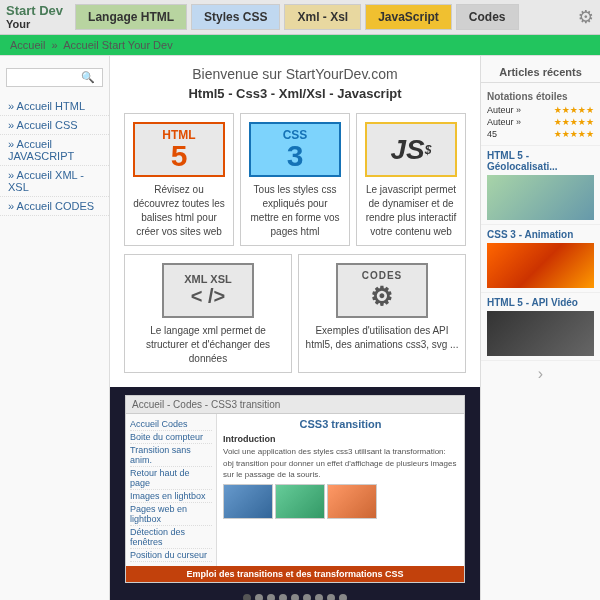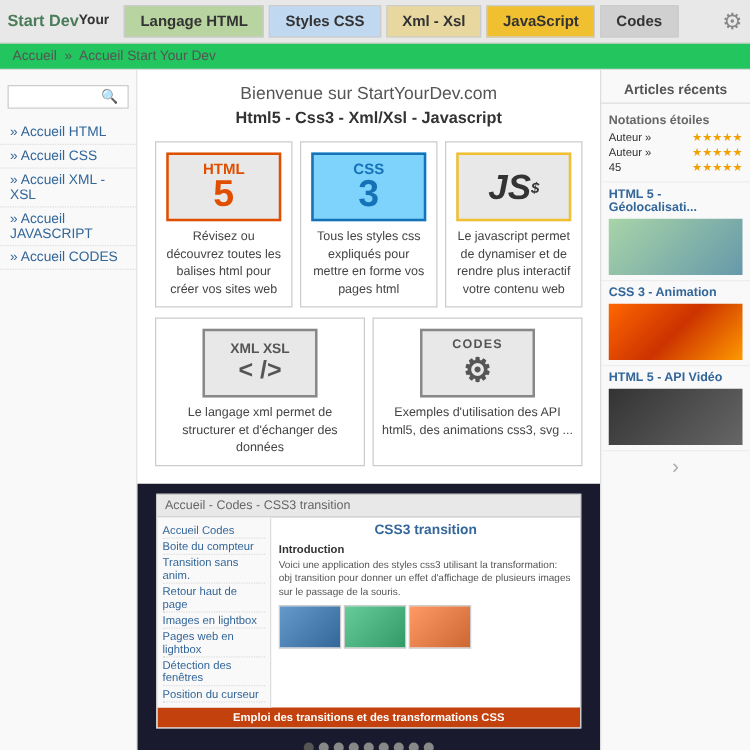--- a/index.html
+++ b/index.html
@@ -1,20 +1,20 @@
 <!DOCTYPE html>
 <html><head>
   <meta charset="utf-8">
   <style>
     * { box-sizing: border-box; margin: 0; padding: 0; }
     body { font-family: Arial, sans-serif; font-size: 12px; background: #f0f0f0; color: #333; width: 600px; overflow-x: hidden; }
 
     
     #top-nav { background: #e8e8e8; border-bottom: 1px solid #ccc; display: flex; align-items: center; padding: 4px 6px; gap: 4px; }
-    #logo { display: flex; font-weight: bold; font-size: 11px; line-height: 1.1; margin-right: 8px; color: #333; }
+    #logo { display: flex; flex-direction: column; font-weight: bold; font-size: 11px; line-height: 1.1; margin-right: 8px; color: #333; }
     #logo span:first-child { color: #4a7c59; font-size: 13px; }
     #logo span:last-child { color: #333; }
     .nav-tab { padding: 5px 12px; font-size: 12px; font-weight: bold; cursor: pointer; border: 1px solid #ccc; text-align: center; }
     .nav-tab.html { background: #b8d4a0; color: #333; }
     .nav-tab.css { background: #c0d8f0; color: #333; }
     .nav-tab.xml { background: #e8d8a0; color: #333; }
     .nav-tab.js { background: #f0c030; color: #333; }
     .nav-tab.codes { background: #d0d0d0; color: #333; }
     #top-right-icon { margin-left: auto; font-size: 18px; color: #888; }
 
@@ -112,22 +112,22 @@
 
 <div id="main">
 
   <div id="sidebar">
     <div id="search-box">
       <input type="text" style="">
       <span>🔍</span>
     </div>
     <a class="sidebar-link">» Accueil HTML</a>
     <a class="sidebar-link">» Accueil CSS</a>
+    <a class="sidebar-link">» Accueil JAVASCRIPT</a>
     <a class="sidebar-link">» Accueil XML - XSL</a>
-    <a class="sidebar-link">» Accueil JAVASCRIPT</a>
     <a class="sidebar-link">» Accueil CODES</a>
   </div>
 
   <div id="content">
     <div id="content-inner">
       <div id="welcome-title">Bienvenue sur StartYourDev.com</div>
       <div id="subtitle">Html5 - Css3 - Xml/Xsl - Javascript</div>
 
       <div class="cards-grid">
 

